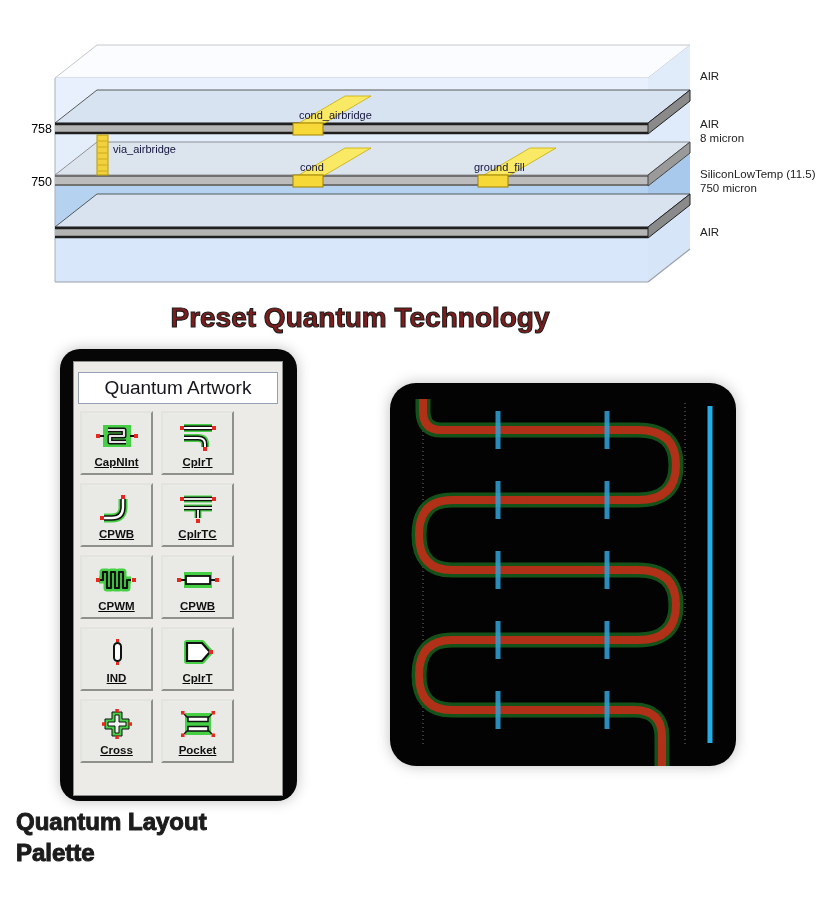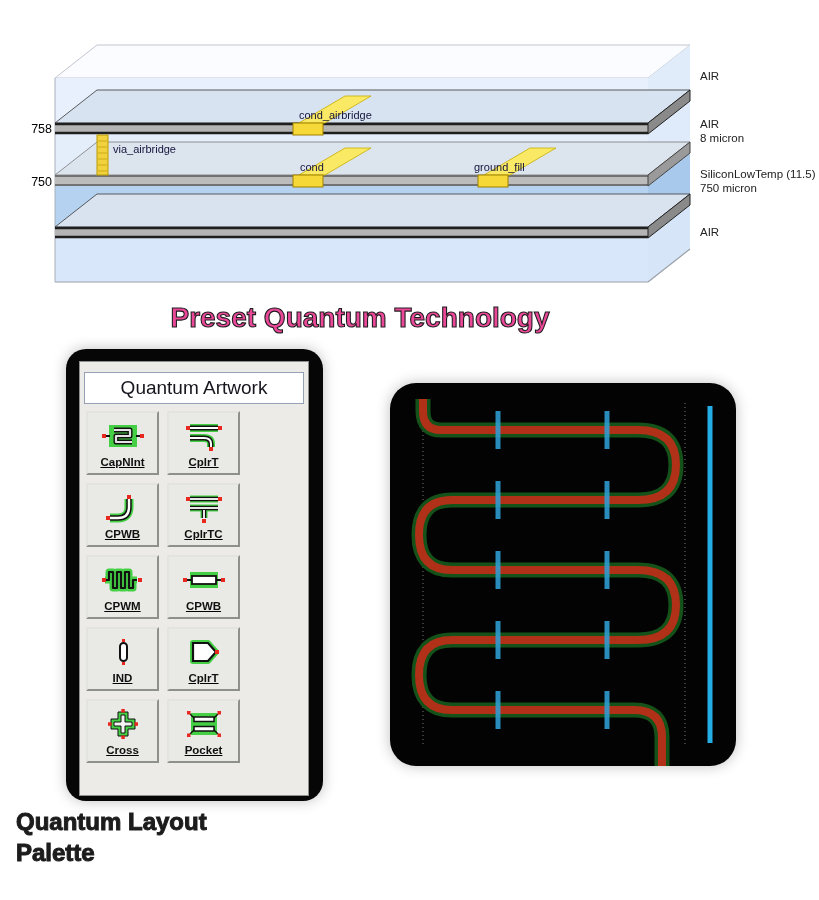--- a/index.html
+++ b/index.html
@@ -4,29 +4,29 @@
 <style>
   html,body{margin:0;padding:0;background:#fff;}
   body{width:819px;height:900px;font-family:"Liberation Sans",sans-serif;}
   .canvas{position:relative;width:819px;height:900px;overflow:hidden;background:#fff;}
   svg text{font-family:"Liberation Sans",sans-serif;}
 
   
   #stack-svg{position:absolute;left:0;top:0;}
   .stack-title{
     position:absolute;left:30px;top:302px;width:660px;text-align:center;
-    font-size:28px;font-weight:bold;color:#ec4899;letter-spacing:0px;
+    font-size:28px;font-weight:bold;color:#7f1d1d;letter-spacing:0px;
     -webkit-text-stroke:1.1px #1c1c1c;
   }
 
   
   .palette{
-    position:absolute;left:60px;top:349px;width:257px;height:452px;
+    position:absolute;left:60px;top:349px;width:237px;height:452px;
     background:#060606;border-radius:20px;box-sizing:border-box;
-    padding:12px 14px 5px 13px;box-shadow:0 0 14px rgba(0,0,0,.25);margin-left:6px;
+    padding:12px 14px 5px 13px;box-shadow:0 0 14px rgba(0,0,0,.25);
   }
   .pal-inner{
     width:100%;height:100%;background:#ecebe8;border:1px solid #8f8f8f;
     box-sizing:border-box;display:flex;flex-direction:column;
   }
   .pal-topstrip{height:10px;}
   .pal-title{
     margin:0 4px;height:30px;line-height:30px;background:#ffffff;
     border:1px solid #96a0b4;text-align:center;font-size:19px;color:#16161e;
     font-weight:normal;

